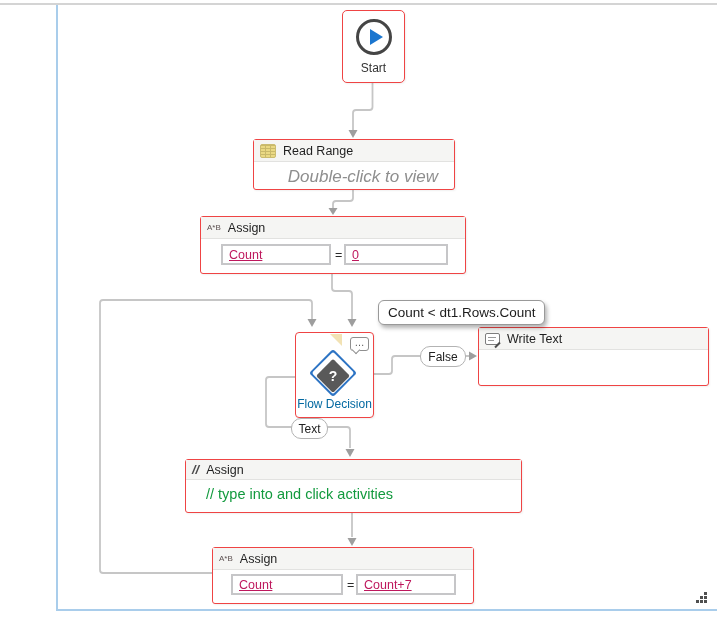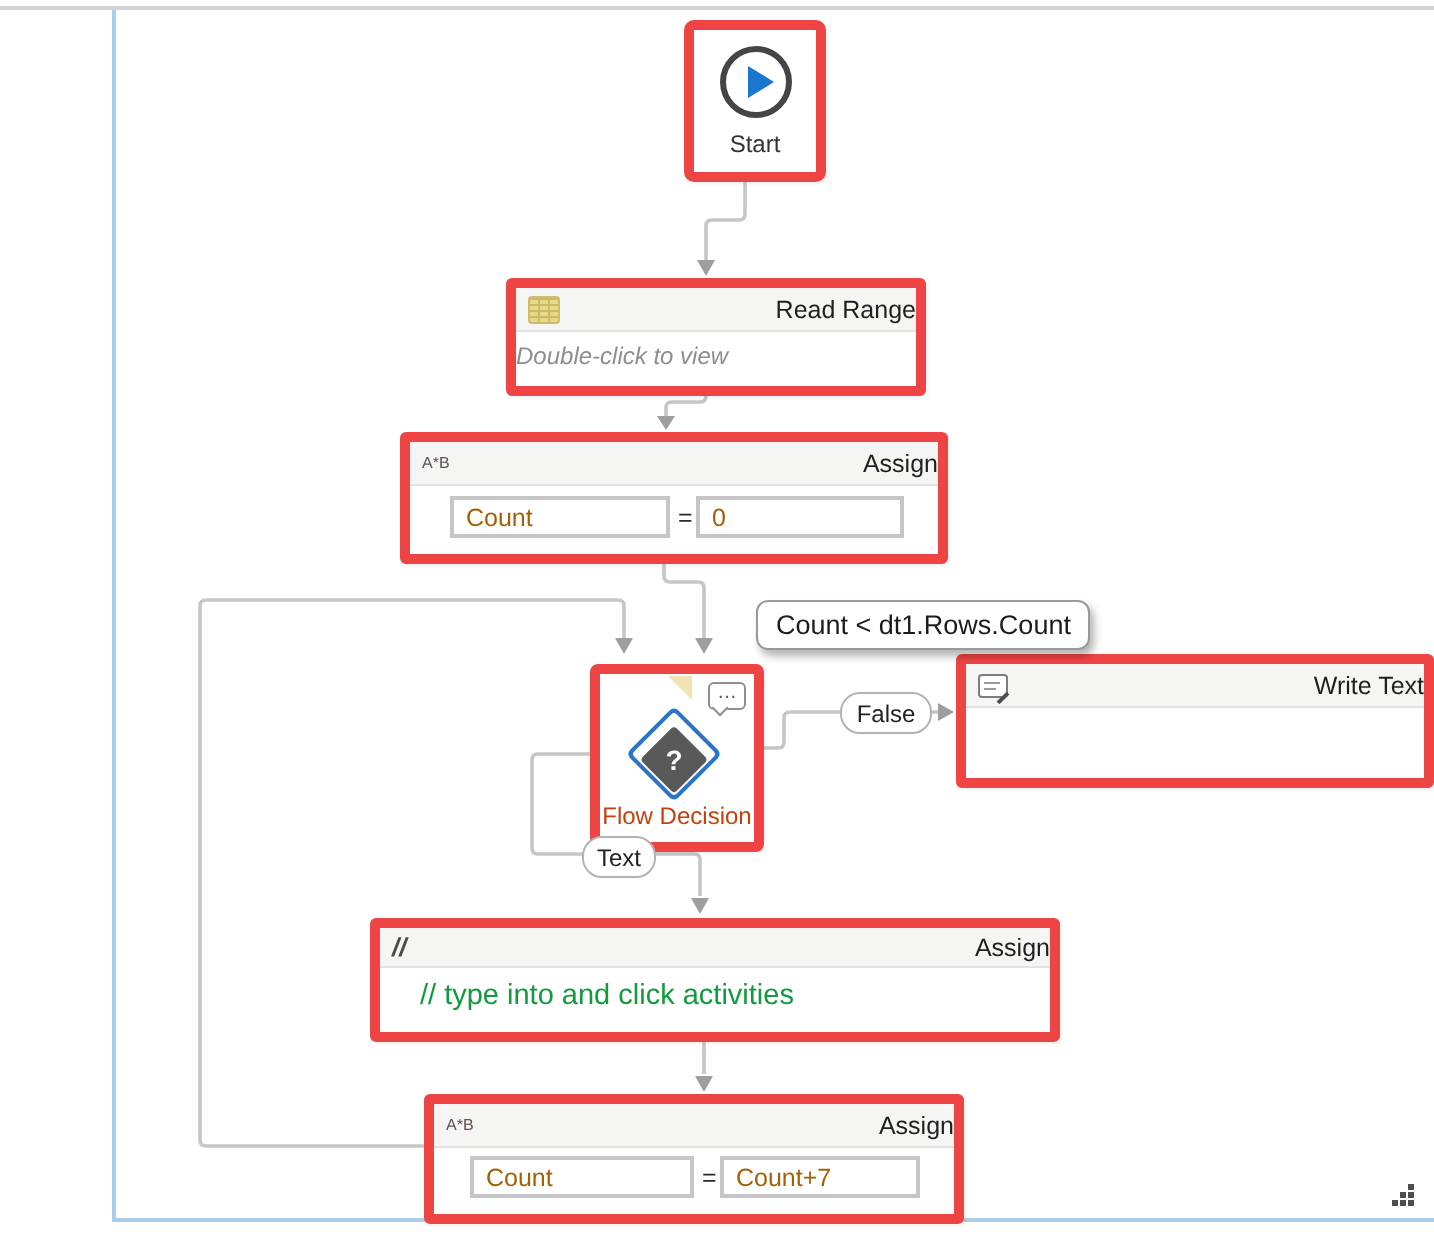--- a/index.html
+++ b/index.html
@@ -8,64 +8,64 @@
     font-family:"Liberation Sans", sans-serif;color:#2a2a2a;overflow:hidden;
   }
   
   .top-line{position:absolute;left:0;top:3px;width:717px;height:2px;background:#d4d4d4;}
   .blue-left{position:absolute;left:56px;top:5px;width:2px;height:605px;background:#a9cdeb;}
   .blue-bottom{position:absolute;left:56px;top:609px;width:661px;height:2px;background:#a9cdeb;}
   .grip{position:absolute;left:696px;top:592px;width:3px;height:3px;background:transparent;
     box-shadow:8px 0 0 #4f4f4f,4px 4px 0 #4f4f4f,8px 4px 0 #4f4f4f,0 8px 0 #4f4f4f,4px 8px 0 #4f4f4f,8px 8px 0 #4f4f4f;}
   svg.wires{position:absolute;left:0;top:0;z-index:1;}
   
-  .node{position:absolute;background:#fff;border:5px solid #ef4444;border-radius:3px;
+  .node{position:absolute;background:#fff;border:1px solid #ef4444;border-radius:3px;
     box-shadow:1px 1px 2px rgba(0,0,0,0.06);z-index:2;}
   .node-header{display:flex;align-items:center;gap:7px;padding:0 0 0 6px;background:#f5f5f3;
-    border-bottom:1px solid #e2e2e0;box-sizing:border-box;justify-content:space-between;}
+    border-bottom:1px solid #e2e2e0;box-sizing:border-box;}
   .node-title{font-size:12.5px;color:#1f1f1f;white-space:nowrap;}
   .node-body{position:relative;box-sizing:border-box;}
-  .tb{position:absolute;background:#fff;border:2px solid #c6c6c8;font-size:12.5px;color:#a16207;
-    display:flex;align-items:center;padding:0 6px;box-sizing:border-box;white-space:nowrap;overflow:hidden;}
+  .tb{position:absolute;background:#fff;border:2px solid #c6c6c8;font-size:12.5px;color:#be185d;
+    display:flex;align-items:center;padding:0 6px;box-sizing:border-box;white-space:nowrap;overflow:hidden;text-decoration:underline;}
   .eq{position:absolute;font-size:12.5px;color:#2a2a2a;}
   
   .start-node{left:342px;top:10px;width:61px;height:71px;border-radius:5px;text-align:center;}
   .start-ring{position:absolute;left:50%;top:8px;transform:translateX(-50%);width:30px;height:30px;
     border:3px solid #454545;border-radius:50%;background:#fff;}
   .start-play{position:absolute;left:11px;top:7px;width:0;height:0;
     border-top:8px solid transparent;border-bottom:8px solid transparent;border-left:13px solid #1b76cf;}
   .start-label{position:absolute;left:0;right:0;bottom:7px;font-size:12px;color:#333;}
   
   .read-range{left:253px;top:139px;width:200px;height:49px;}
   .read-range .node-header{height:22px;}
   .rr-icon{width:16px;height:14px;background:#ead983;border:1px solid #cbbc70;border-radius:2px;
     box-sizing:border-box;background-image:repeating-linear-gradient(0deg,transparent 0 2px,#c9b96a 2px 3px),
     repeating-linear-gradient(90deg,transparent 0 4px,#c9b96a 4px 5px);}
-  .hint{position:absolute;left:0;right:0;top:5px;text-align:left;font-style:italic;
-    font-size:12px;color:#8e8e8e;}
+  .hint{position:absolute;left:0;right:16px;top:5px;text-align:right;font-style:italic;
+    font-size:17px;color:#8e8e8e;}
   
   .assign-top{left:200px;top:216px;width:264px;height:56px;}
   .assign-bottom{left:212px;top:547px;width:260px;height:55px;}
   .assign-top .node-header,.assign-bottom .node-header{height:22px;}
   .ab-icon{font-size:8px;font-weight:normal;color:#5c5050;letter-spacing:0px;}
   
   .fd-node{left:295px;top:332px;width:77px;height:84px;border-radius:4px;}
   .fd-fold{position:absolute;left:34px;top:1px;width:0;height:0;
     border-top:12px solid #f2e2b4;border-left:12px solid transparent;}
   .fd-bubble{position:absolute;right:4px;top:4px;width:17px;height:12px;border:1px solid #8f8f8f;
     border-radius:3px;background:#fff;font-size:10px;line-height:9px;text-align:center;color:#555;}
   .fd-tail{position:absolute;left:2px;bottom:-3px;width:5px;height:5px;background:#fff;
     border-left:1px solid #8f8f8f;border-bottom:1px solid #8f8f8f;transform:rotate(-45deg);}
   .diamond-outer{position:absolute;left:37px;top:40px;width:34px;height:34px;background:#2d74c4;
     transform:translate(-50%,-50%) rotate(45deg);border-radius:3px;}
   .diamond-mid{position:absolute;left:2px;top:2px;width:30px;height:30px;background:#fff;border-radius:2px;}
   .diamond-inner{position:absolute;left:5px;top:5px;width:24px;height:24px;background:#595959;border-radius:2px;}
   .diamond-q{position:absolute;left:0;top:0;width:24px;height:24px;display:flex;align-items:center;
     justify-content:center;transform:rotate(-45deg);color:#fff;font-weight:bold;font-size:14px;}
-  .fd-label{position:absolute;left:0;right:0;bottom:6px;text-align:center;font-size:12px;color:#c2410c;}
+  .fd-label{position:absolute;left:0;right:0;bottom:6px;text-align:center;font-size:12px;color:#0369a1;}
   
   .pill{position:absolute;z-index:3;background:#fff;border:1px solid #b3b3b3;border-radius:10px;
     font-size:12px;color:#222;display:flex;align-items:center;justify-content:center;}
   .pill-false{left:420px;top:346px;width:44px;height:19px;border-radius:10px;}
   .pill-true{left:291px;top:418px;width:35px;height:19px;}
   .tooltip{position:absolute;left:378px;top:300px;height:23px;z-index:3;background:#fff;
     border:1px solid #999;border-radius:6px;padding:0 9px;font-size:13.5px;color:#1c1c1c;
     line-height:23px;white-space:nowrap;box-shadow:2px 3px 4px rgba(0,0,0,0.3);}
   
   .write-line{left:478px;top:327px;width:229px;height:57px;}

